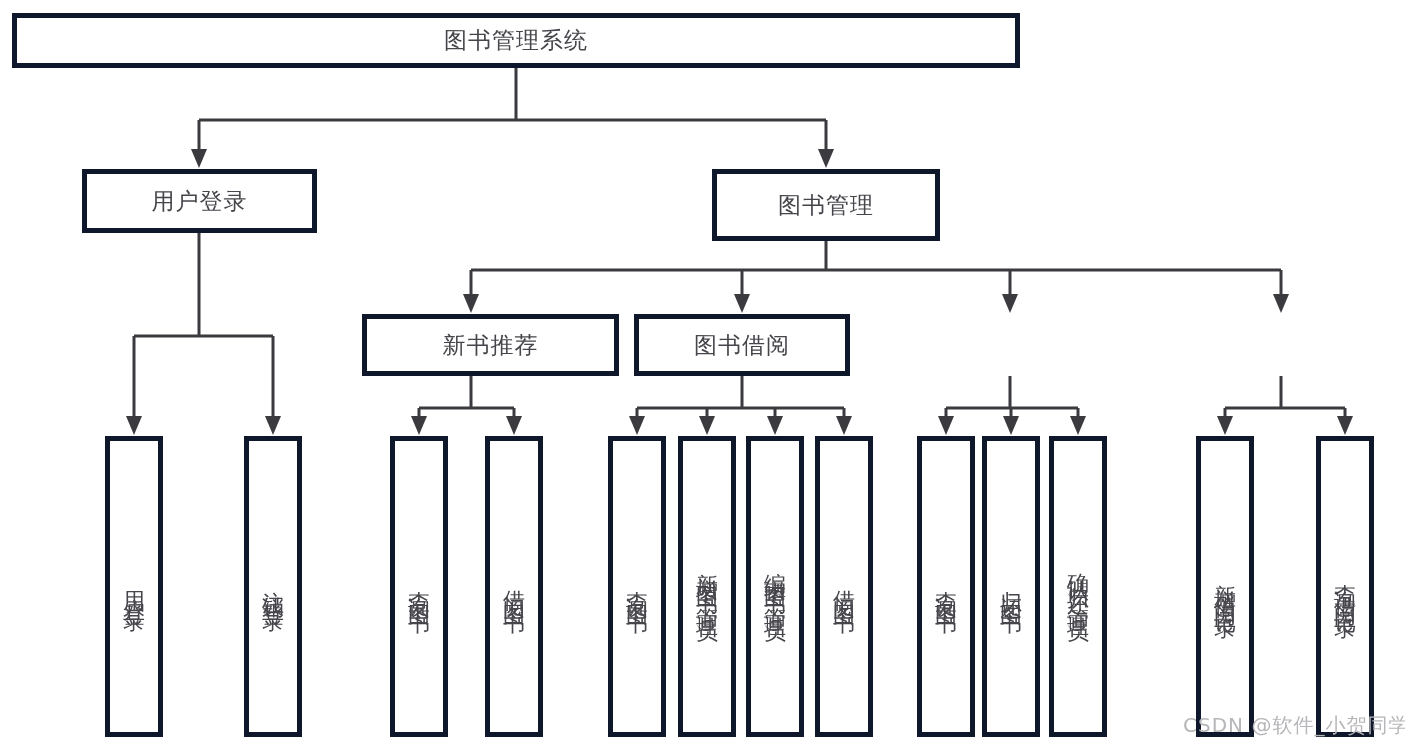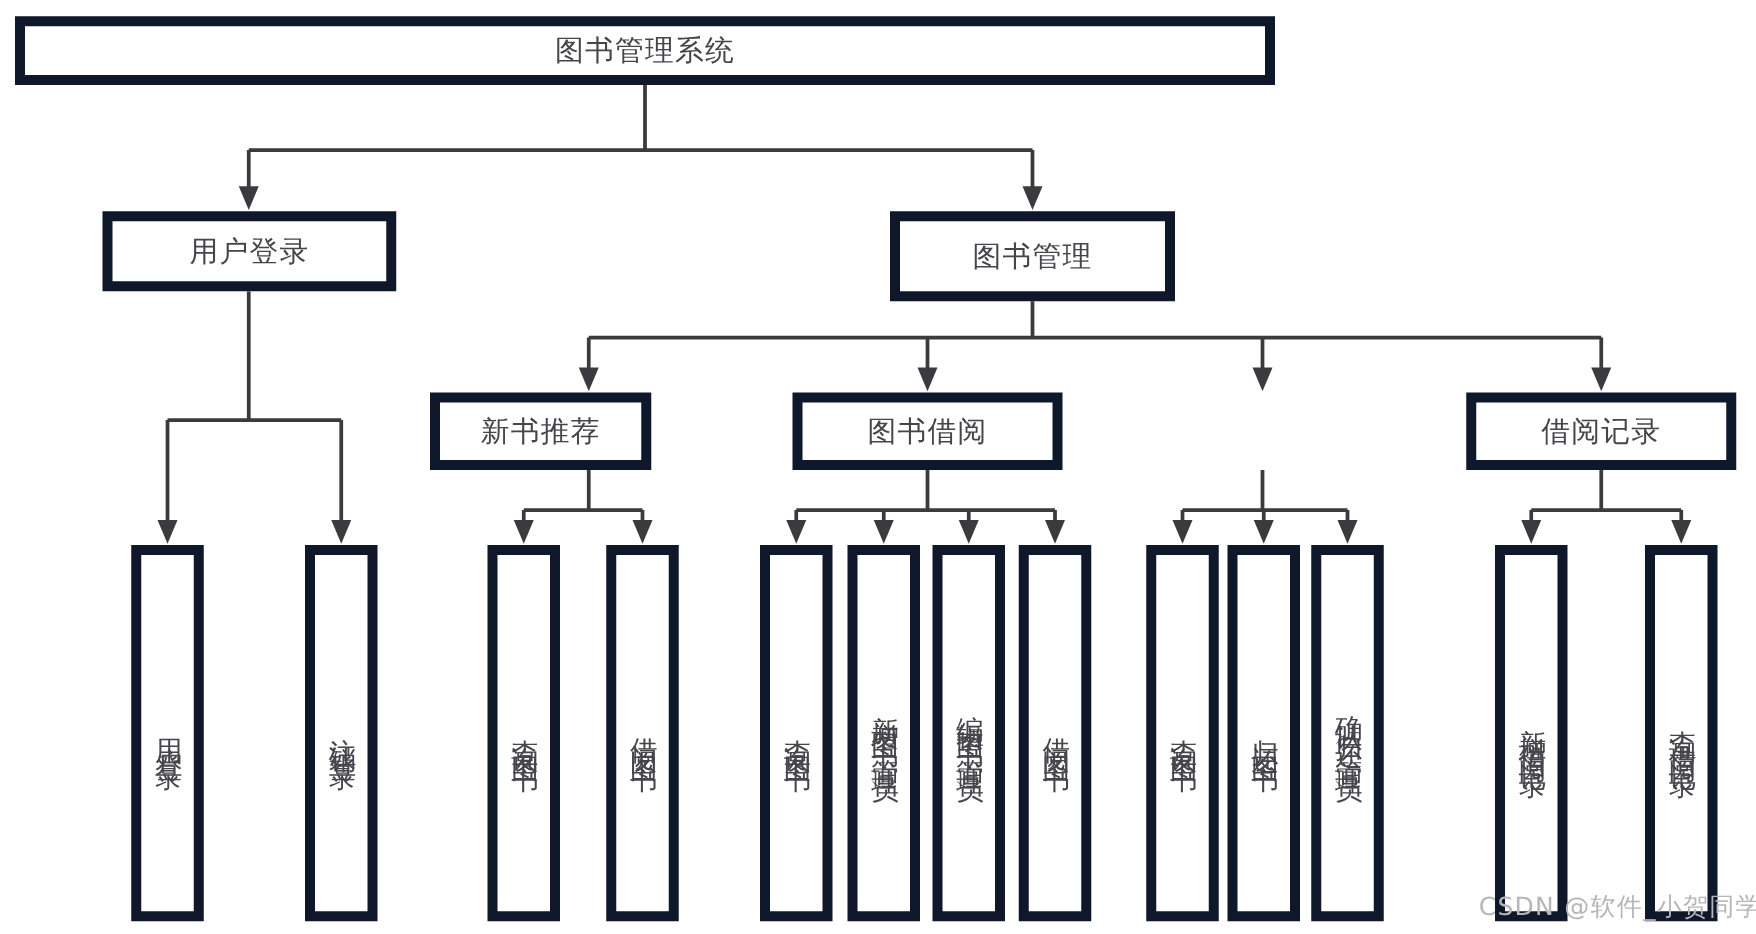--- a/index.html
+++ b/index.html
@@ -8,42 +8,42 @@
     width:1405px;height:747px;
     background:#ffffff;
     font-family:"DejaVu Sans",sans-serif;
     overflow:hidden;
   }
   .wires{position:absolute;left:0;top:0;width:1405px;height:747px;}
   .node{
     position:absolute;
     box-sizing:border-box;
     background:#ffffff;
-    border:8px solid #0f172a;
+    border:5px solid #0f172a;
     color:#45454b;
     display:flex;align-items:center;justify-content:center;
     font-size:23px;
     letter-spacing:1px;
     z-index:2;
     text-align:center;
   }
   .vert{
     writing-mode:vertical-rl;
     text-orientation:mixed;
     font-size:22px;
     letter-spacing:7px;
     line-height:1;
   }
   
   #n-root{left:12px;top:13px;width:1008px;height:55px;}
   
   #n-user-login{left:82px;top:169px;width:235px;height:64px;}
   #n-book-mgmt{left:712px;top:169px;width:228px;height:72px;}
   
-  #n-new-book{left:344px;top:314px;width:177px;height:62px;}
+  #n-new-book{left:362px;top:314px;width:257px;height:62px;}
   #n-borrowing{left:634px;top:314px;width:216px;height:62px;}
   #n-current{left:902px;top:314px;width:216px;height:62px;}
   #n-records{left:1173px;top:314px;width:216px;height:62px;}
   
   .leaf{top:436px;width:58px;height:301px;}
   #n-ul-login{left:105px;}
   #n-ul-logout{left:244px;}
   #n-nb-query{left:390px;}
   #n-nb-borrow{left:485px;}
   #n-bb-query{left:608px;}
@@ -128,23 +128,20 @@
   <div class="node" id="n-book-mgmt">
     <span>图书管理</span>
   </div>
 
   <div class="node" id="n-new-book">
     <span>新书推荐</span>
   </div>
   <div class="node" id="n-borrowing">
     <span>图书借阅</span>
   </div>
-  <div class="node" id="n-records">
-    <span>借阅记录</span>
-  </div>
 
   <div class="node vert leaf" id="n-ul-login">
     <span>用户登录</span>
   </div>
   <div class="node vert leaf" id="n-ul-logout">
     <span>注销登录</span>
   </div>
   <div class="node vert leaf" id="n-nb-query">
     <span>查询图书</span>
   </div>

